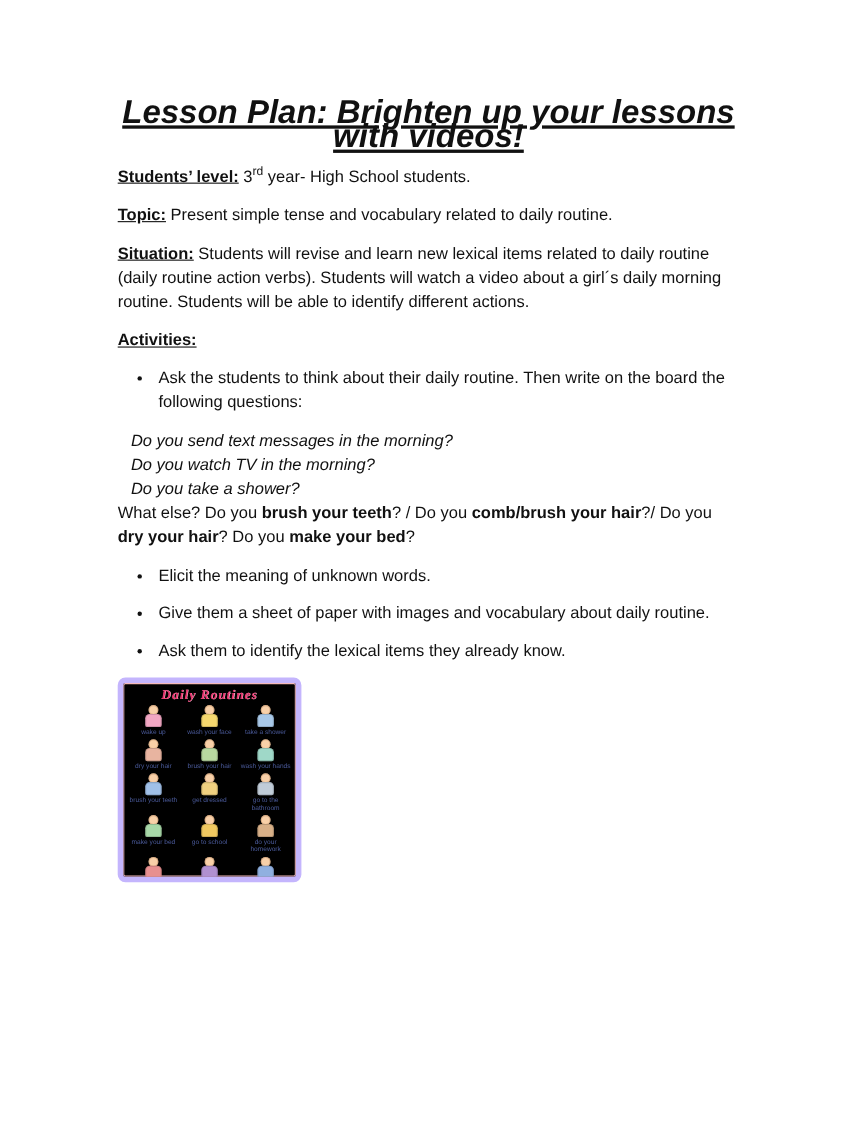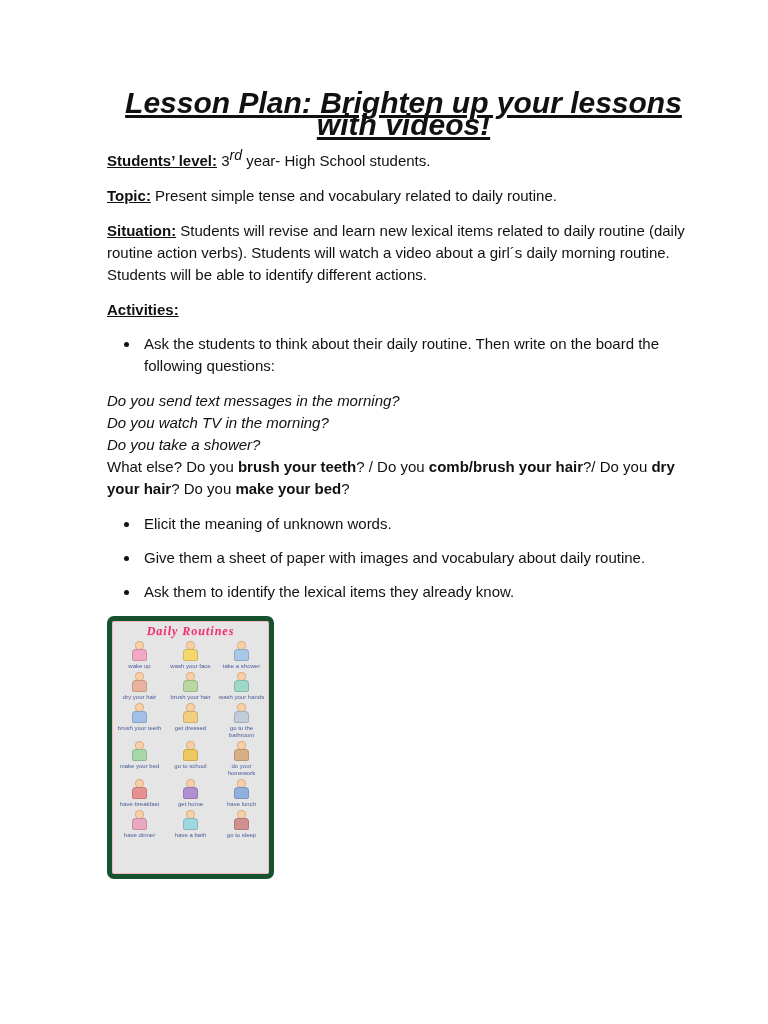--- a/index.html
+++ b/index.html
@@ -1,39 +1,39 @@
 <!DOCTYPE html>
 <html><head>
 <meta charset="utf-8">
 <style>
   html,body{margin:0;padding:0;background:#ffffff;}
   .page{
     width:768px;height:1024px;background:#ffffff;position:relative;
     font-family:"Liberation Sans",sans-serif;color:#111;
     font-size:15px;line-height:22px;box-sizing:border-box;
-    padding:92px 68px 0 107px;
+    padding:92px 96px 0 107px;
   }
   .doc-title{
     text-align:center;font-weight:bold;font-style:italic;
     text-decoration:underline;margin:0 0 14px 0;
   }
   p{margin:0 0 13px 0;}
   .lbl{font-weight:bold;text-decoration:underline;}
   .heading{font-weight:bold;text-decoration:underline;margin:0 0 6px 0;}
   .subheading{font-style:italic;text-decoration:underline;margin:0 0 13px 0;}
-  sup{font-size:14px;line-height:0;font-style:italic;}
+  sup{font-size:11px;line-height:0;}
   ul{margin:0 0 13px 0;padding:0 0 0 21px;}
   li{margin:12px;padding-left:4px;}
   .questions{margin:0 0 13px 0;}
-  .q{font-style:italic;}
+  .q{font-style:italic;margin-left:12px;}
   .b{font-weight:bold;}
   
   .worksheet{
-    width:167px;height:263px;box-sizing:border-box;margin-top:10px;
-    border:5px solid #14532d;border-radius:7px;background:#e5e5e5;
+    width:167px;height:186px;box-sizing:border-box;margin-top:10px;
+    border:5px solid #c4b5fd;border-radius:7px;background:#000000;
     box-shadow:0 0 0 1px #f5b9ba inset;overflow:hidden;
   }
   .ws-title{
     font-family:"Liberation Serif",serif;font-weight:bold;font-style:italic;
     color:#e8336d;text-align:center;font-size:12px;line-height:14px;
     margin:3px 0 2px 0;letter-spacing:1px;text-shadow:0.5px 0.5px 0 #f7c5d4;
   }
   .ws-grid{
     display:grid;grid-template-columns:repeat(3,1fr);
     row-gap:2px;column-gap:2px;padding:1px 3px 3px 3px;

